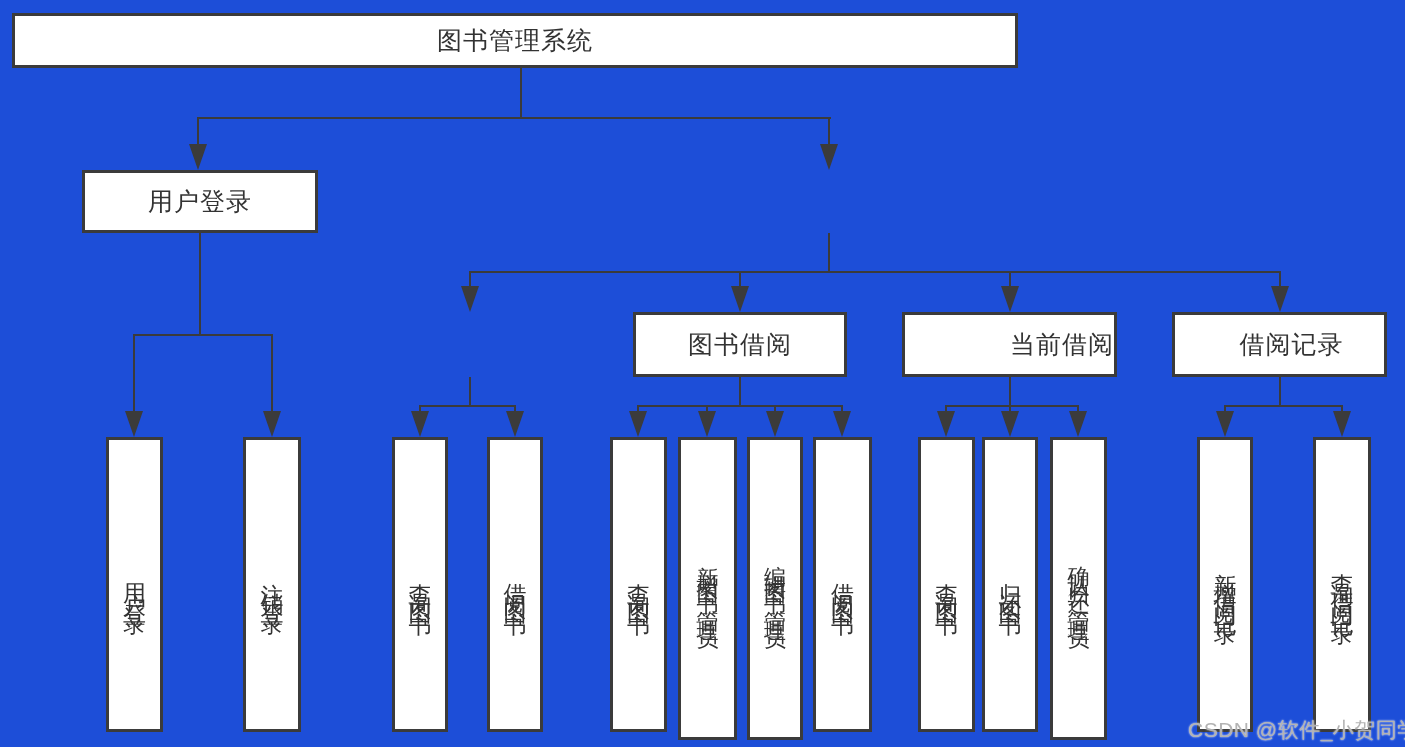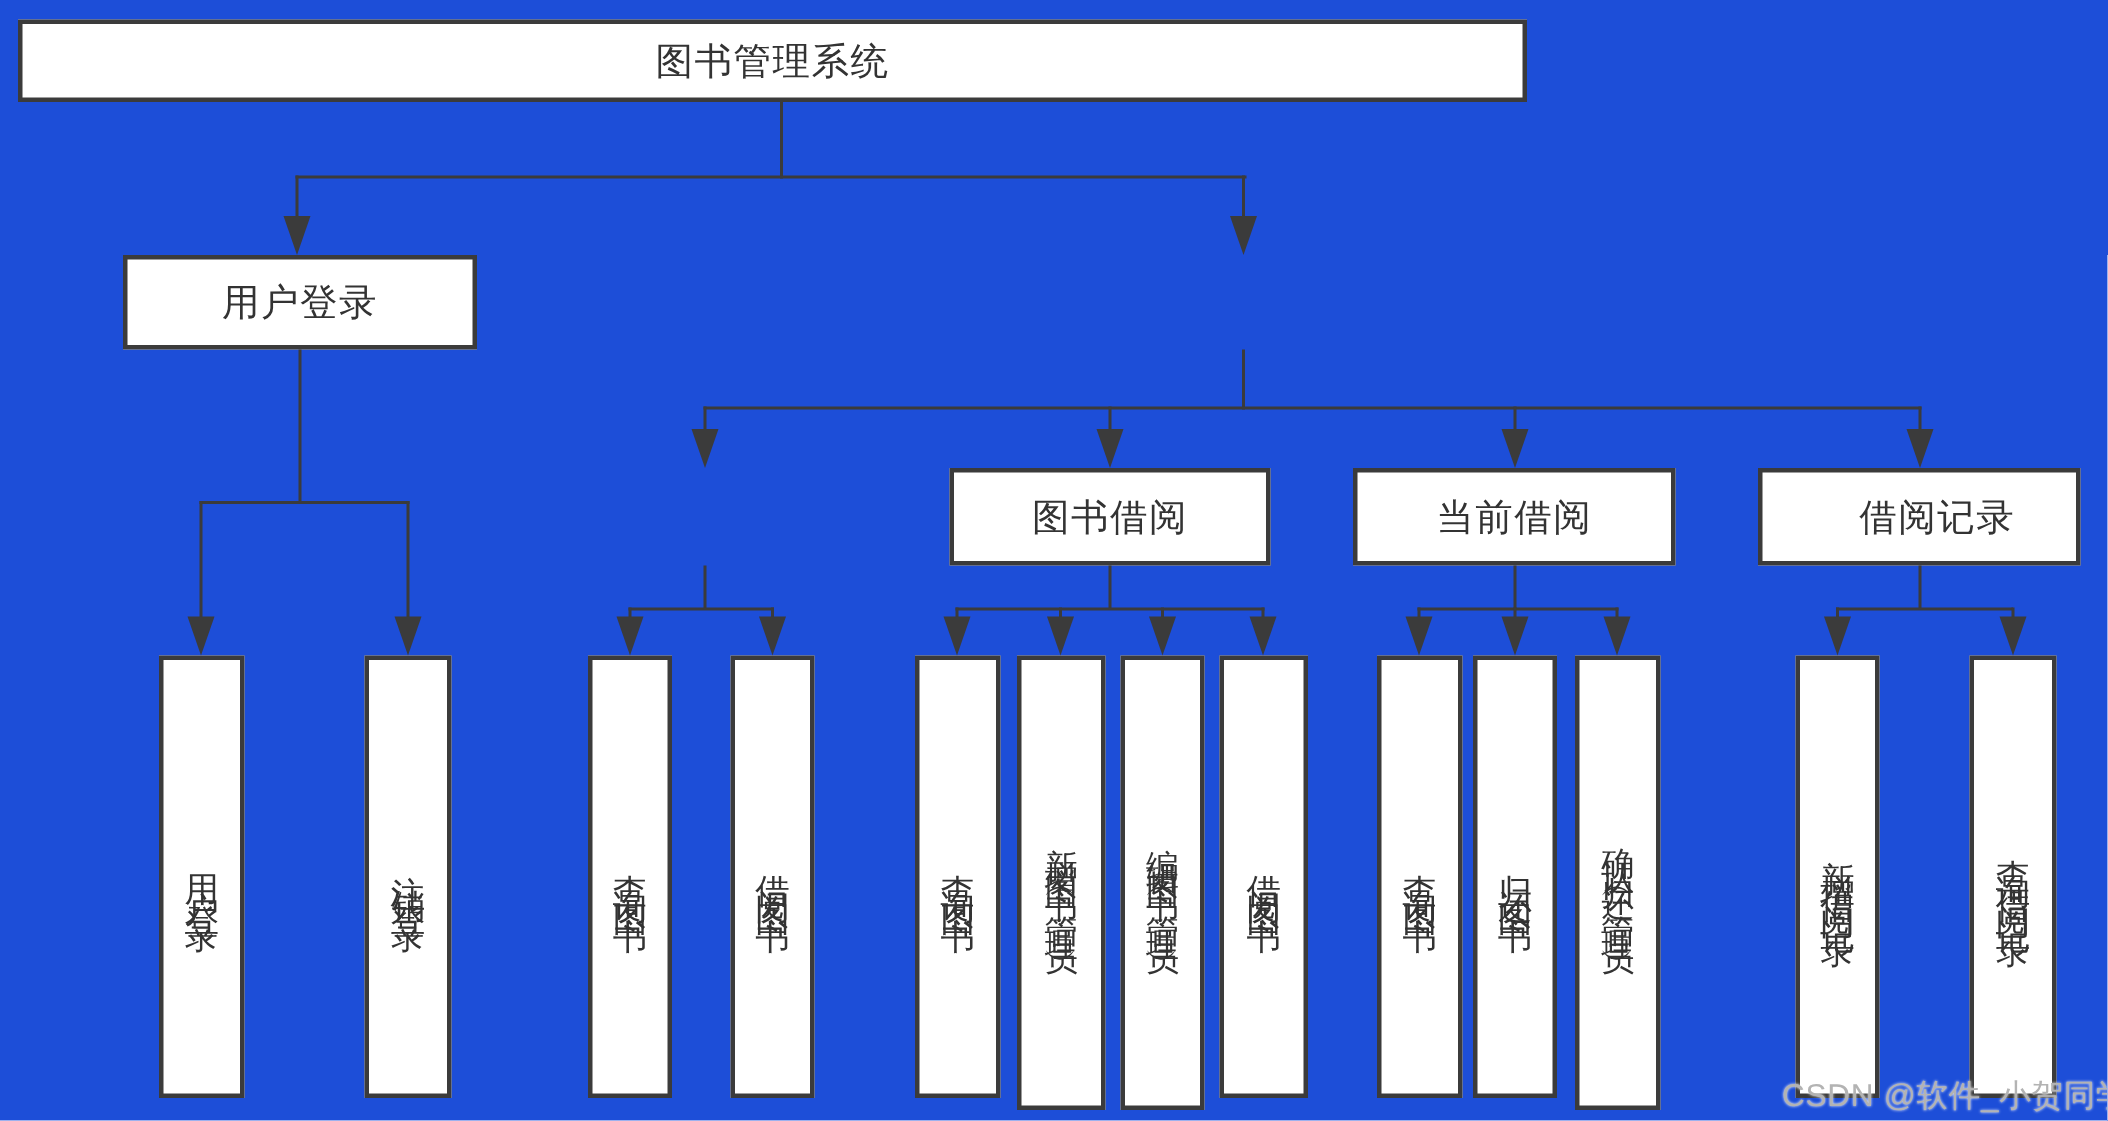--- a/index.html
+++ b/index.html
@@ -64,21 +64,21 @@
     <span>图书管理系统</span>
   </div>
 
   <div class="node hnode l2" style="left:82px;width:236px;">
     <span>用户登录</span>
   </div>
 
   <div class="node hnode l3" style="left:633px;width:214px;">
     <span>图书借阅</span>
   </div>
-  <div class="node hnode l3" style="left:902px;width:215px;">
+  <div class="node hnode l3" style="left:902px;width:215px;justify-content:flex-end;">
     <span>当前借阅</span>
   </div>
   <div class="node hnode l3" style="left:1172px;width:215px;padding-left:24px;">
     <span>借阅记录</span>
   </div>
 
   <div class="node leaf" style="left:106px;width:57px;">
     <span class="vt">用户登录</span>
   </div>
   <div class="node leaf" style="left:243px;width:58px;">

